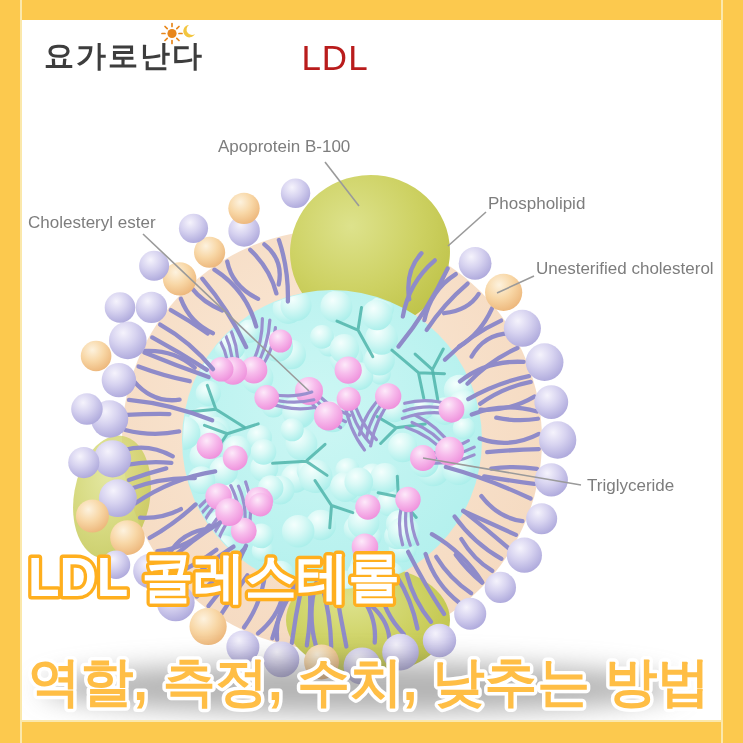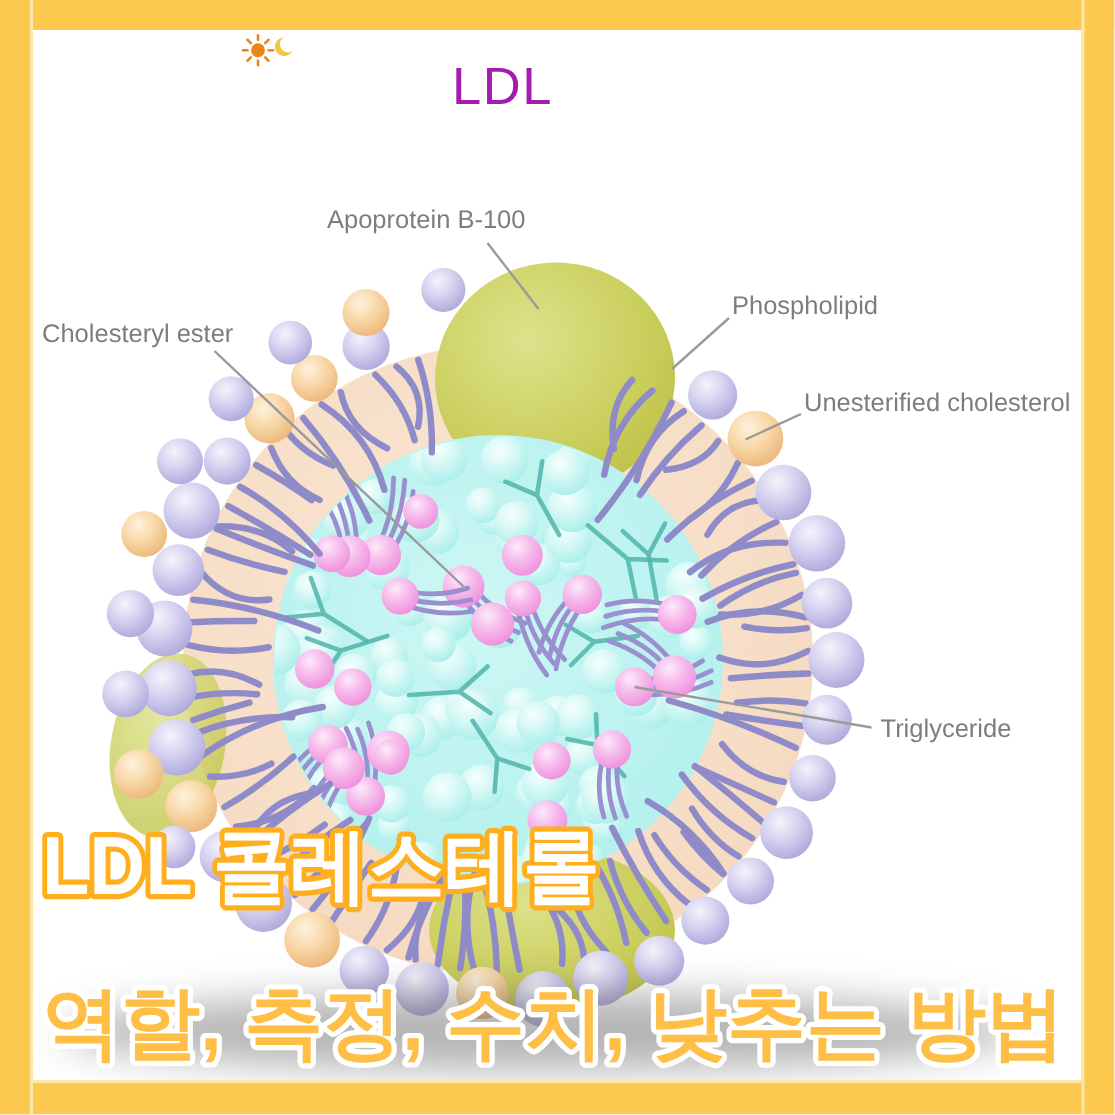--- a/index.html
+++ b/index.html
@@ -365,36 +365,37 @@
       <line x1="581" y1="485" x2="423" y2="458" stroke="#9a9a9a" stroke-width="1.6"></line>
 
       <text class="diagram-label" x="218" y="152">Apoprotein B-100</text>
       <text class="diagram-label" x="28" y="228">Cholesteryl ester</text>
       <text class="diagram-label" x="488" y="209">Phospholipid</text>
       <text class="diagram-label" x="536" y="274">Unesterified cholesterol</text>
       <text class="diagram-label" x="587" y="491">Triglyceride</text>
     </g>
   </svg>
 
+  <div class="logo" style="color: rgb(61, 61, 61);">요가로난다</div>
   <svg class="sun-icon" width="46" height="26" viewBox="0 0 46 26">
     <g stroke="#e8861a" stroke-width="1.7" stroke-linecap="round">
       <line x1="14" y1="3.5" x2="14" y2="6.5"></line>
         <line x1="14" y1="20.5" x2="14" y2="23.5"></line>
       <line x1="4" y1="13.5" x2="7" y2="13.5"></line>
         <line x1="21" y1="13.5" x2="24" y2="13.5"></line>
       <line x1="7" y1="6.5" x2="9.2" y2="8.7"></line>
         <line x1="18.8" y1="18.3" x2="21" y2="20.5"></line>
       <line x1="21" y1="6.5" x2="18.8" y2="8.7"></line>
         <line x1="9.2" y1="18.3" x2="7" y2="20.5"></line>
     </g>
     <circle cx="14" cy="13.5" r="4.6" fill="#e8861a"></circle>
     <path d="M31 5 a 6.2 6.2 0 1 0 6 9 a 5 5 0 1 1 -6 -9 z" fill="#f3c63f"></path>
   </svg>
 
-  <div class="title" style="color: #a21caf;">LDL</div>
+  <div class="title" style="color: #b91c1c;">LDL</div>
 
   <div class="shadow-blob"></div>
 
   <svg class="overlay" width="743" height="743" viewBox="0 0 743 743">
     <text x="28" y="596" font-size="55" font-weight="800" fill="#ffffff" stroke="#FFAF1E" stroke-width="7" stroke-linejoin="round" paint-order="stroke" textLength="372" lengthAdjust="spacingAndGlyphs">LDL 콜레스테롤</text>
     <text x="28" y="700" font-size="53" font-weight="800" fill="#FFBE45" stroke="#ffffff" stroke-width="7" stroke-linejoin="round" paint-order="stroke" textLength="682" lengthAdjust="spacingAndGlyphs">역할, 측정, 수치, 낮추는 방법</text>
   </svg>
 
   <div class="bar bar-top" style="background: rgb(252, 201, 78);"></div>
   <div class="bar bar-bottom" style="background: rgb(252, 201, 78);"></div>

